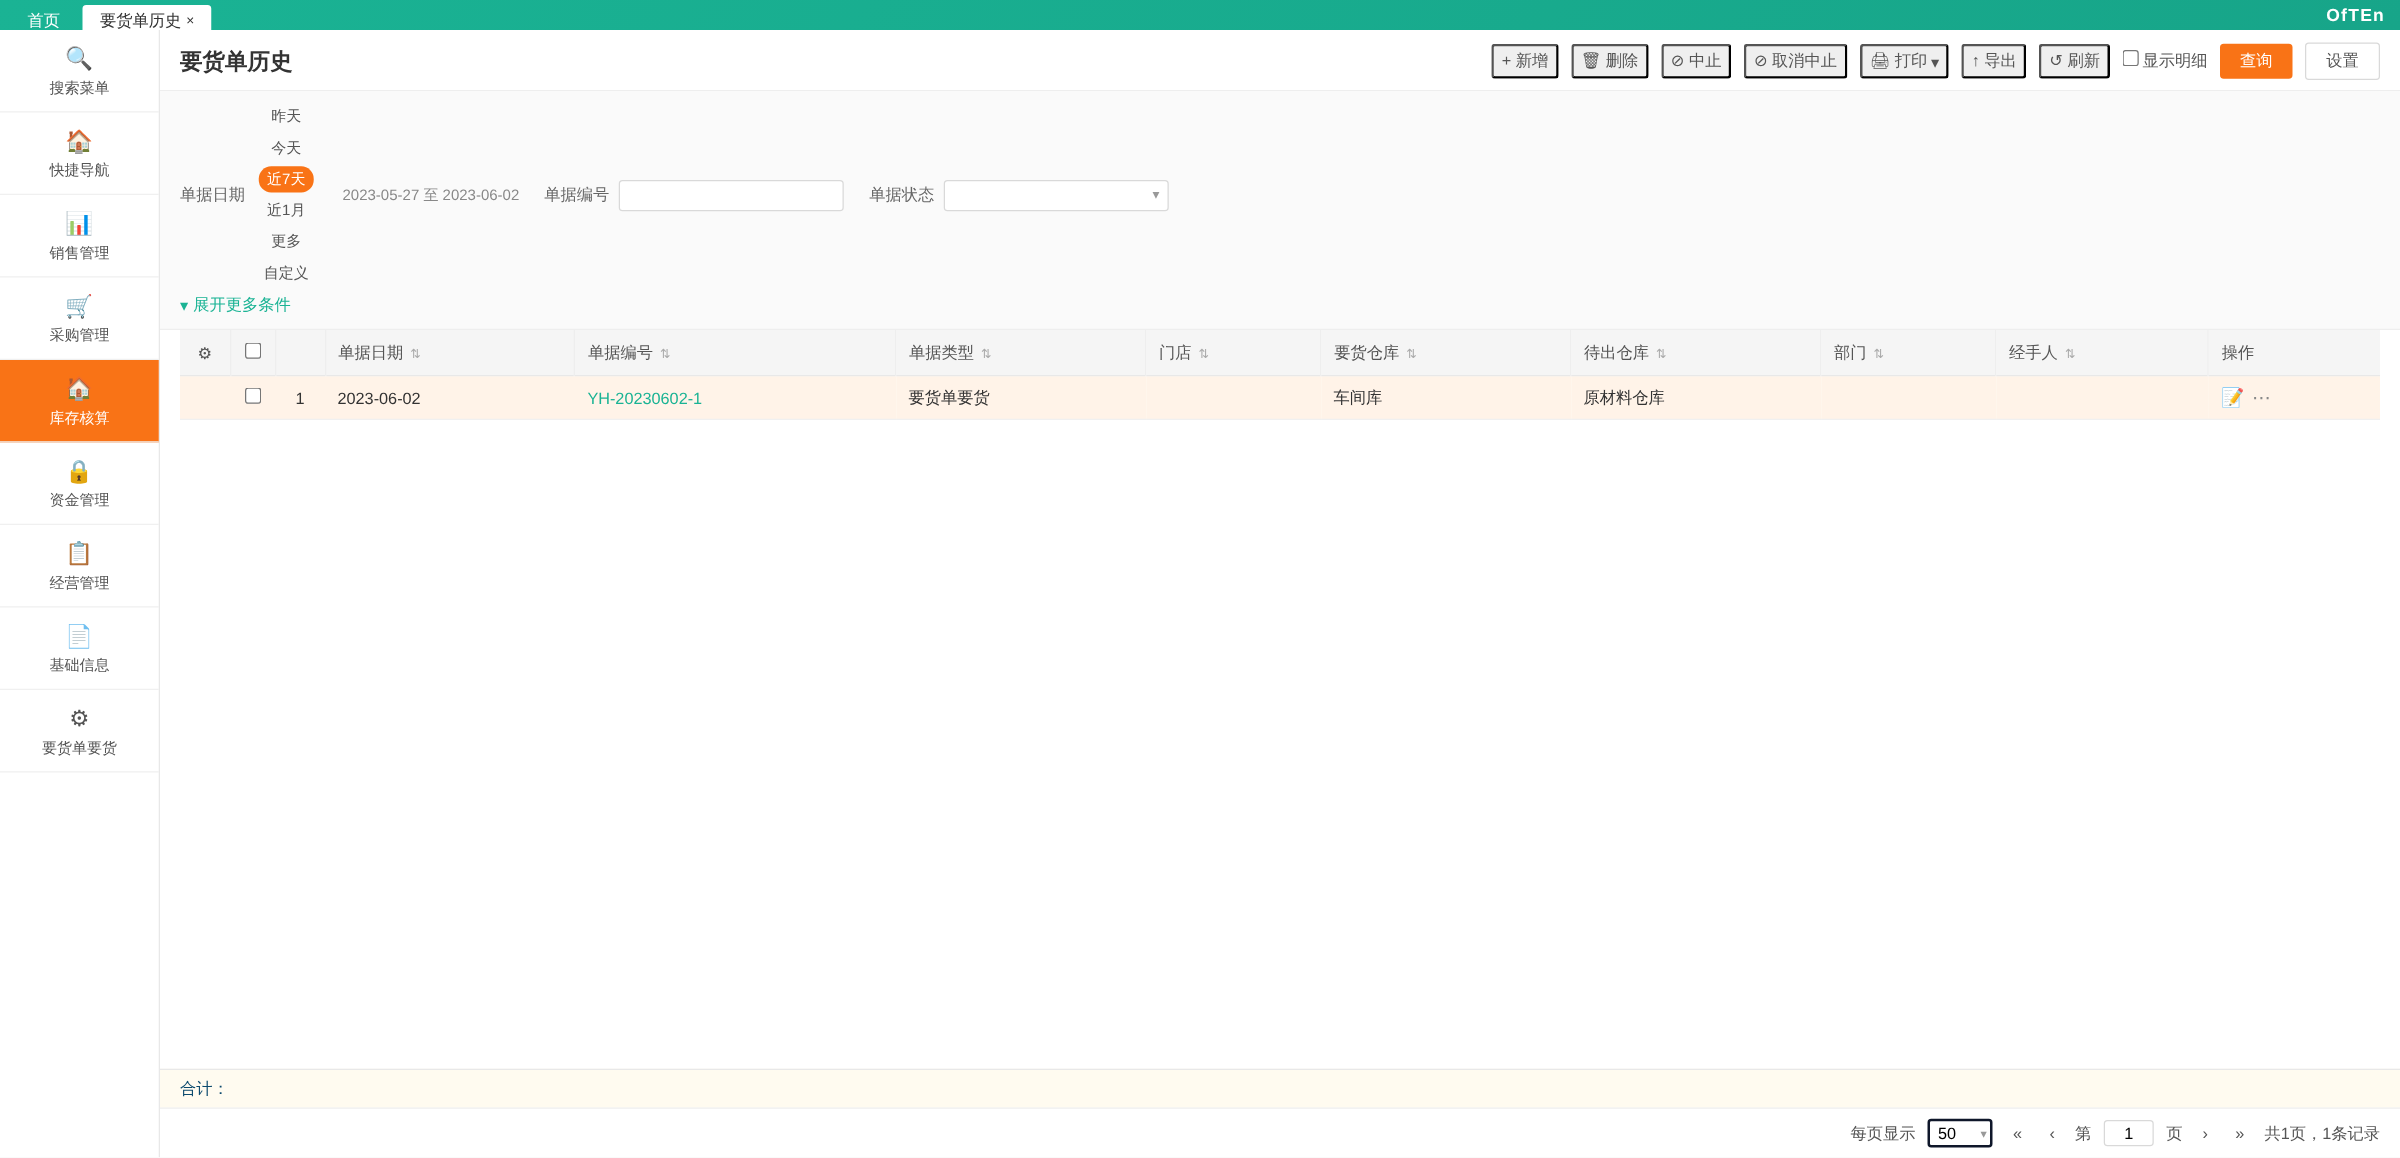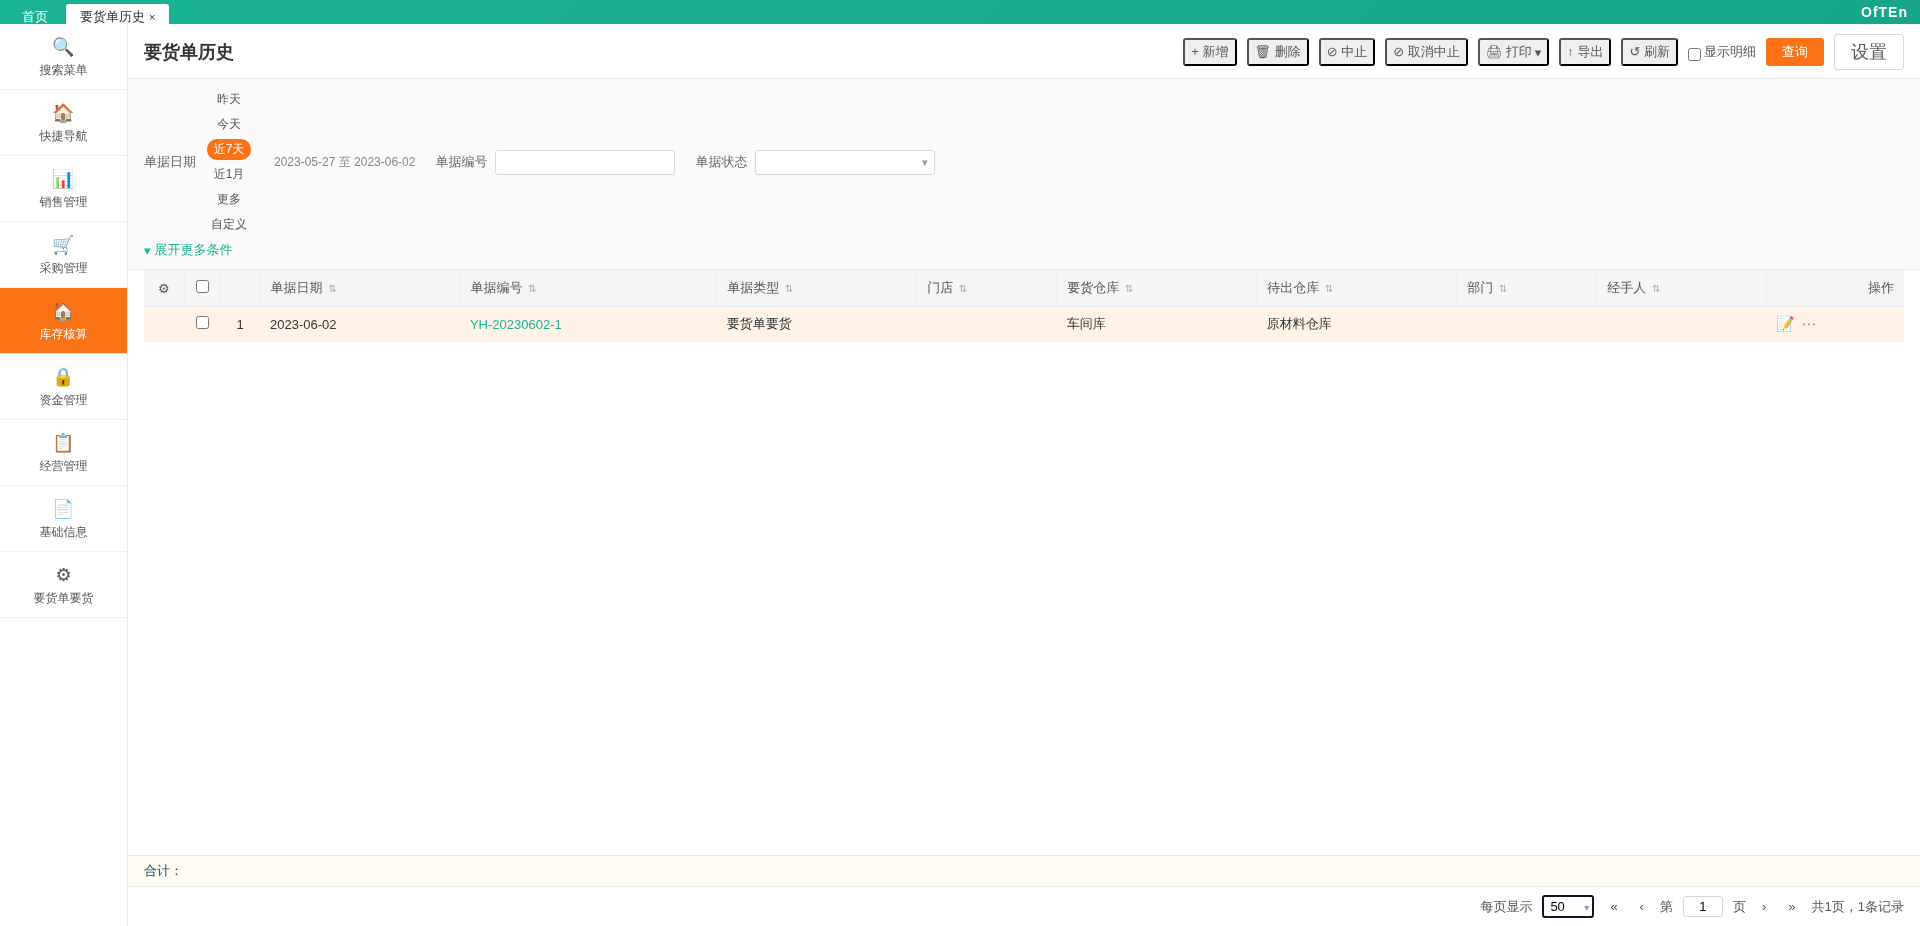--- a/index.html
+++ b/index.html
@@ -126,25 +126,25 @@
       cursor: pointer;
       font-size: 13px;
     }
     .btn-setting {
       background: white;
       color: #555;
       border: 1px solid #d9d9d9;
       padding: 5px 16px;
       border-radius: 3px;
       cursor: pointer;
-      font-size: 18px;
+      font-size: 13px;
     }
     .display-detail {
       display: flex;
-      align-items: flex-end;
+      align-items: flex-start;
       gap: 3px;
       font-size: 13px;
       color: #555;
       cursor: pointer;
     }
     .checkbox-small { width: 13px; height: 13px; cursor: pointer; }
 
     
     .filter-area {
       padding: 10px 16px;
@@ -509,21 +509,21 @@
               <span class="sort-icon">⇅</span>
             </th>
             <th>
               <span>部门</span>
               <span class="sort-icon">⇅</span>
             </th>
             <th>
               <span>经手人</span>
               <span class="sort-icon">⇅</span>
             </th>
-            <th style="text-align:right;">
+            <th style="text-align:left;">
               <span>操作</span>
             </th>
           </tr>
         </thead>
         <tbody id="table-body">
 
         <tr class="highlighted">
       <td class="td-center"></td>
       <td class="td-center"><input type="checkbox" style=""></td>
       <td class="td-center">1</td>

